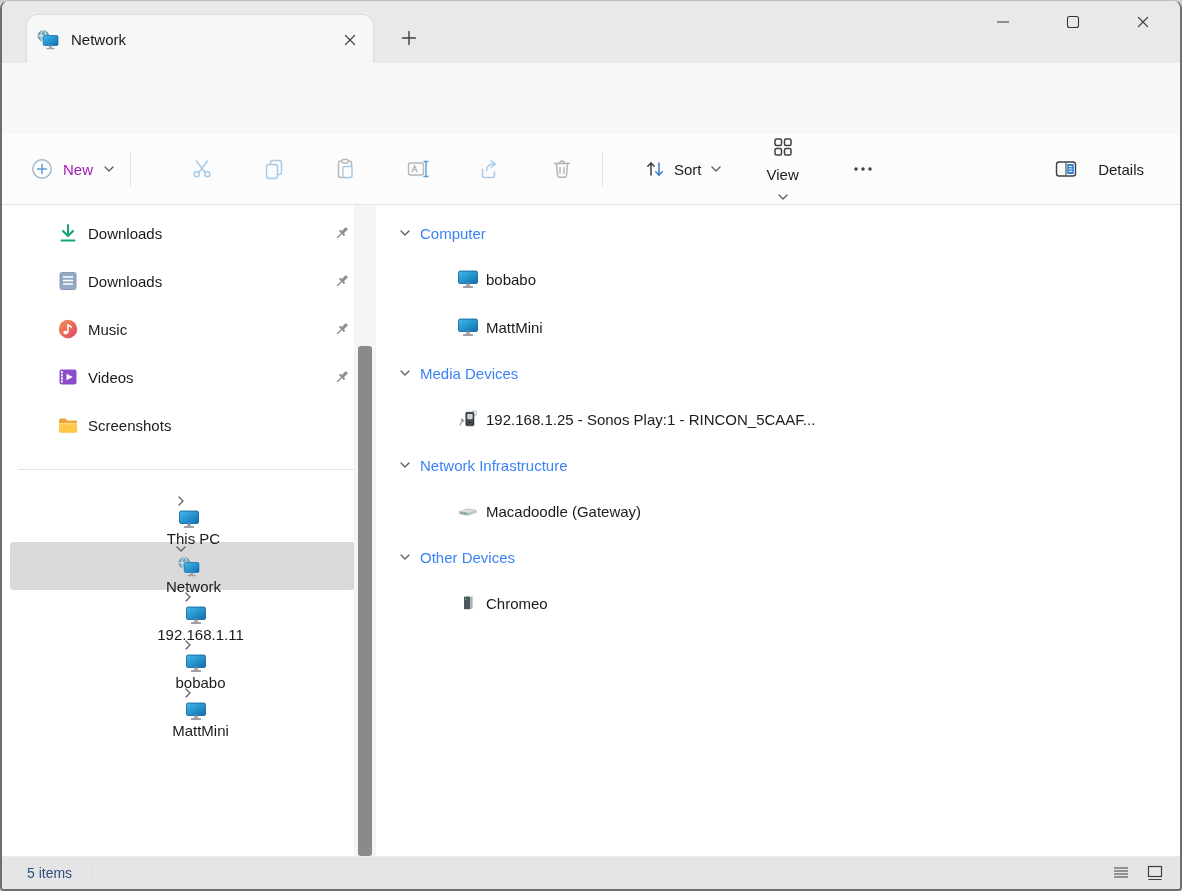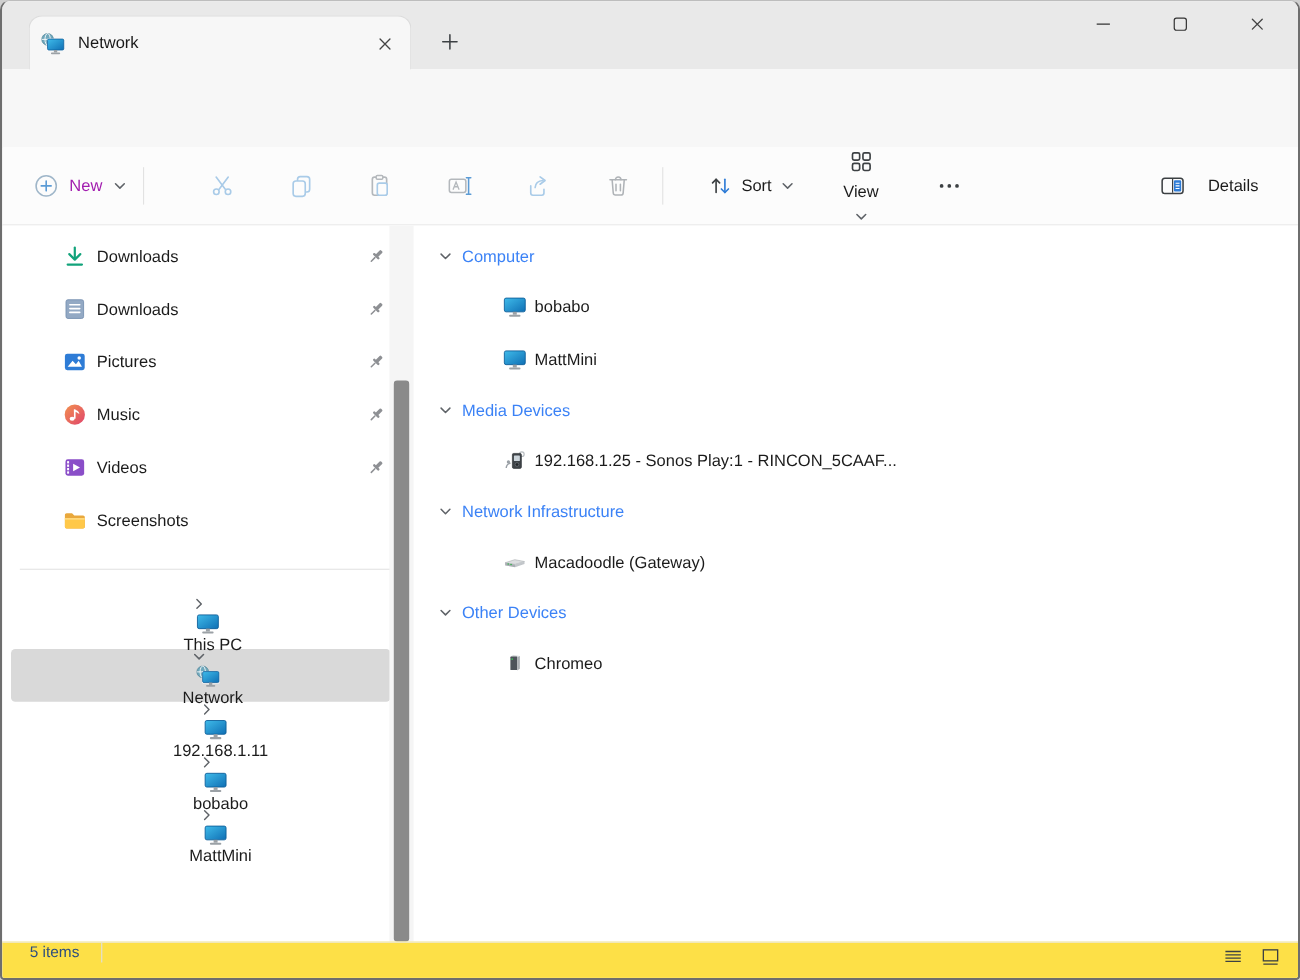--- a/index.html
+++ b/index.html
@@ -62,22 +62,22 @@
   .scroll-track { position:absolute; top:0; bottom:0; left:352px; width:22px; background:#F5F5F5; }
   .scroll-thumb { position:absolute; left:356px; top:141px; width:14px; height:510px; background:#8A8A8A; border-radius:3px; }
 
   .main { flex:1; padding-top:6px; }
   .group-header { height:44px; display:flex; align-items:center; padding-left:16px; }
   .group-label { margin-left:8px; font-size:15px; color:#3b82f6; }
   .main-item { height:48px; display:flex; align-items:center; padding-left:75px; }
   .main-item .rowlabel { margin-left:7px; }
 
   
-  .statusbar { position:absolute; bottom:0; left:0; right:0; height:33px; background:#fde047;
-               border-top:1px solid #ECECEC; display:flex; padding:0 12px 0 25px; }
+  .statusbar { position:absolute; bottom:0; left:0; right:0; height:33px; background:#e5e5e5;
+               border-top:1px solid #ECECEC; display:flex; align-items:center; padding:0 12px 0 25px; }
   .status-count { font-size:14px; color:#2E4E7E; }
   .status-div { width:1px; height:18px; background:#DFDFDF; margin-left:20px; }
   .status-views { margin-left:auto; display:flex; gap:8px; }
   .status-view-btn { width:26px; height:26px; display:flex; align-items:center; justify-content:center; }
 
   .icon { display:flex; align-items:center; justify-content:center; }
   .icon svg { display:block; }
 </style>
 </head>
 <body>
@@ -342,39 +342,20 @@
                   <rect x="6.4" y="1" width="3.2" height="6.5" rx="1"></rect>
                   <rect x="4.3" y="6.8" width="7.4" height="2.2" rx="1.1"></rect>
                   <rect x="7.3" y="9" width="1.4" height="6" rx="0.7"></rect>
                 </g>
               </svg>
             </span>
           </div>
           <div class="srow">
             <span class="icon">
               <svg width="22" height="22" viewBox="0 0 22 22">
-                <rect x="2" y="3.5" width="18" height="15" rx="2.2" fill="#2E7CD6"></rect>
-                <path d="M4.5 15.5L9 10l3 3.2L14.5 10l3 5.5z" fill="#fff"></path>
-                <circle cx="15" cy="7.5" r="1.6" fill="#fff"></circle>
-              </svg>
-            </span>
-            <span class="rowlabel">Pictures</span>
-            <span class="pin icon">
-              <svg width="16" height="16" viewBox="0 0 16 16" fill="#8E9094">
-                <g transform="rotate(45 8 8)">
-                  <rect x="6.4" y="1" width="3.2" height="6.5" rx="1"></rect>
-                  <rect x="4.3" y="6.8" width="7.4" height="2.2" rx="1.1"></rect>
-                  <rect x="7.3" y="9" width="1.4" height="6" rx="0.7"></rect>
-                </g>
-              </svg>
-            </span>
-          </div>
-          <div class="srow">
-            <span class="icon">
-              <svg width="22" height="22" viewBox="0 0 22 22">
                 <defs>
                   <linearGradient id="musg" x1="0" y1="0" x2="1" y2="1">
                     <stop offset="0" stop-color="#F2914F"></stop>
                     <stop offset="1" stop-color="#E0446C"></stop>
                   </linearGradient>
                 </defs>
                 <circle cx="11" cy="11" r="9.2" fill="url(#musg)"></circle>
                 <ellipse cx="8.6" cy="14.6" rx="2.3" ry="1.8" fill="#fff"></ellipse>
                 <rect x="10.2" y="6.2" width="1.5" height="8.4" fill="#fff"></rect>
                 <path d="M10.2 6.2c2.6.3 4.3 1.4 4.8 3.3.2.8-.1 1-.6.5-.9-1-2.4-1.6-4.2-1.7z" fill="#fff"></path>

